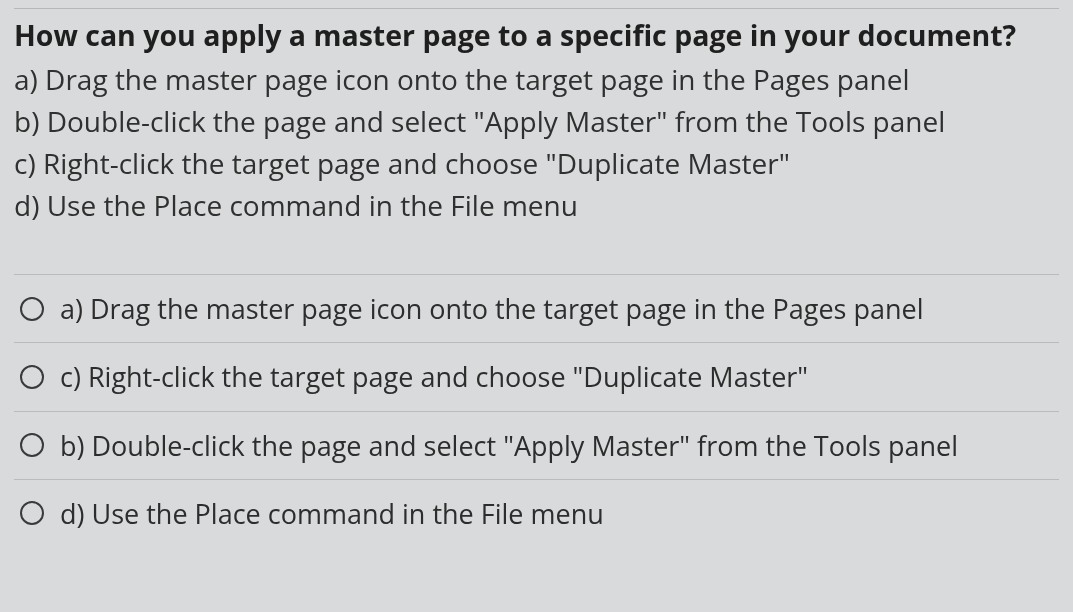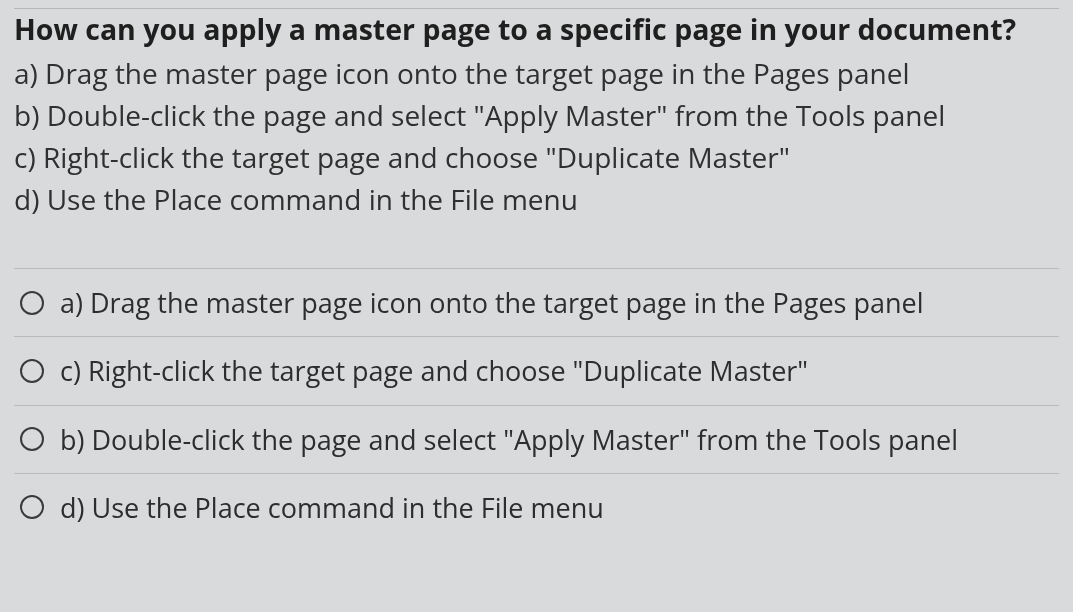--- a/index.html
+++ b/index.html
@@ -11,21 +11,21 @@
     width: 1073px;
     height: 612px;
     background: #d8dadb;
     font-family: "Segoe UI", "Open Sans", Arial, sans-serif;
     color: #2a2a2a;
     padding: 8px 14px 0 14px;
     overflow: hidden;
   }
   .question-block {
     border-top: 1px solid #b5b7b8;
-    padding-top: 0;
+    padding-top: 6px;
   }
   .question-text {
     font-size: 28.5px;
     font-weight: 700;
     color: #1f1f1f;
     line-height: 1.45;
     margin-bottom: 2px;
   }
   .q-body {
     font-size: 28px;

